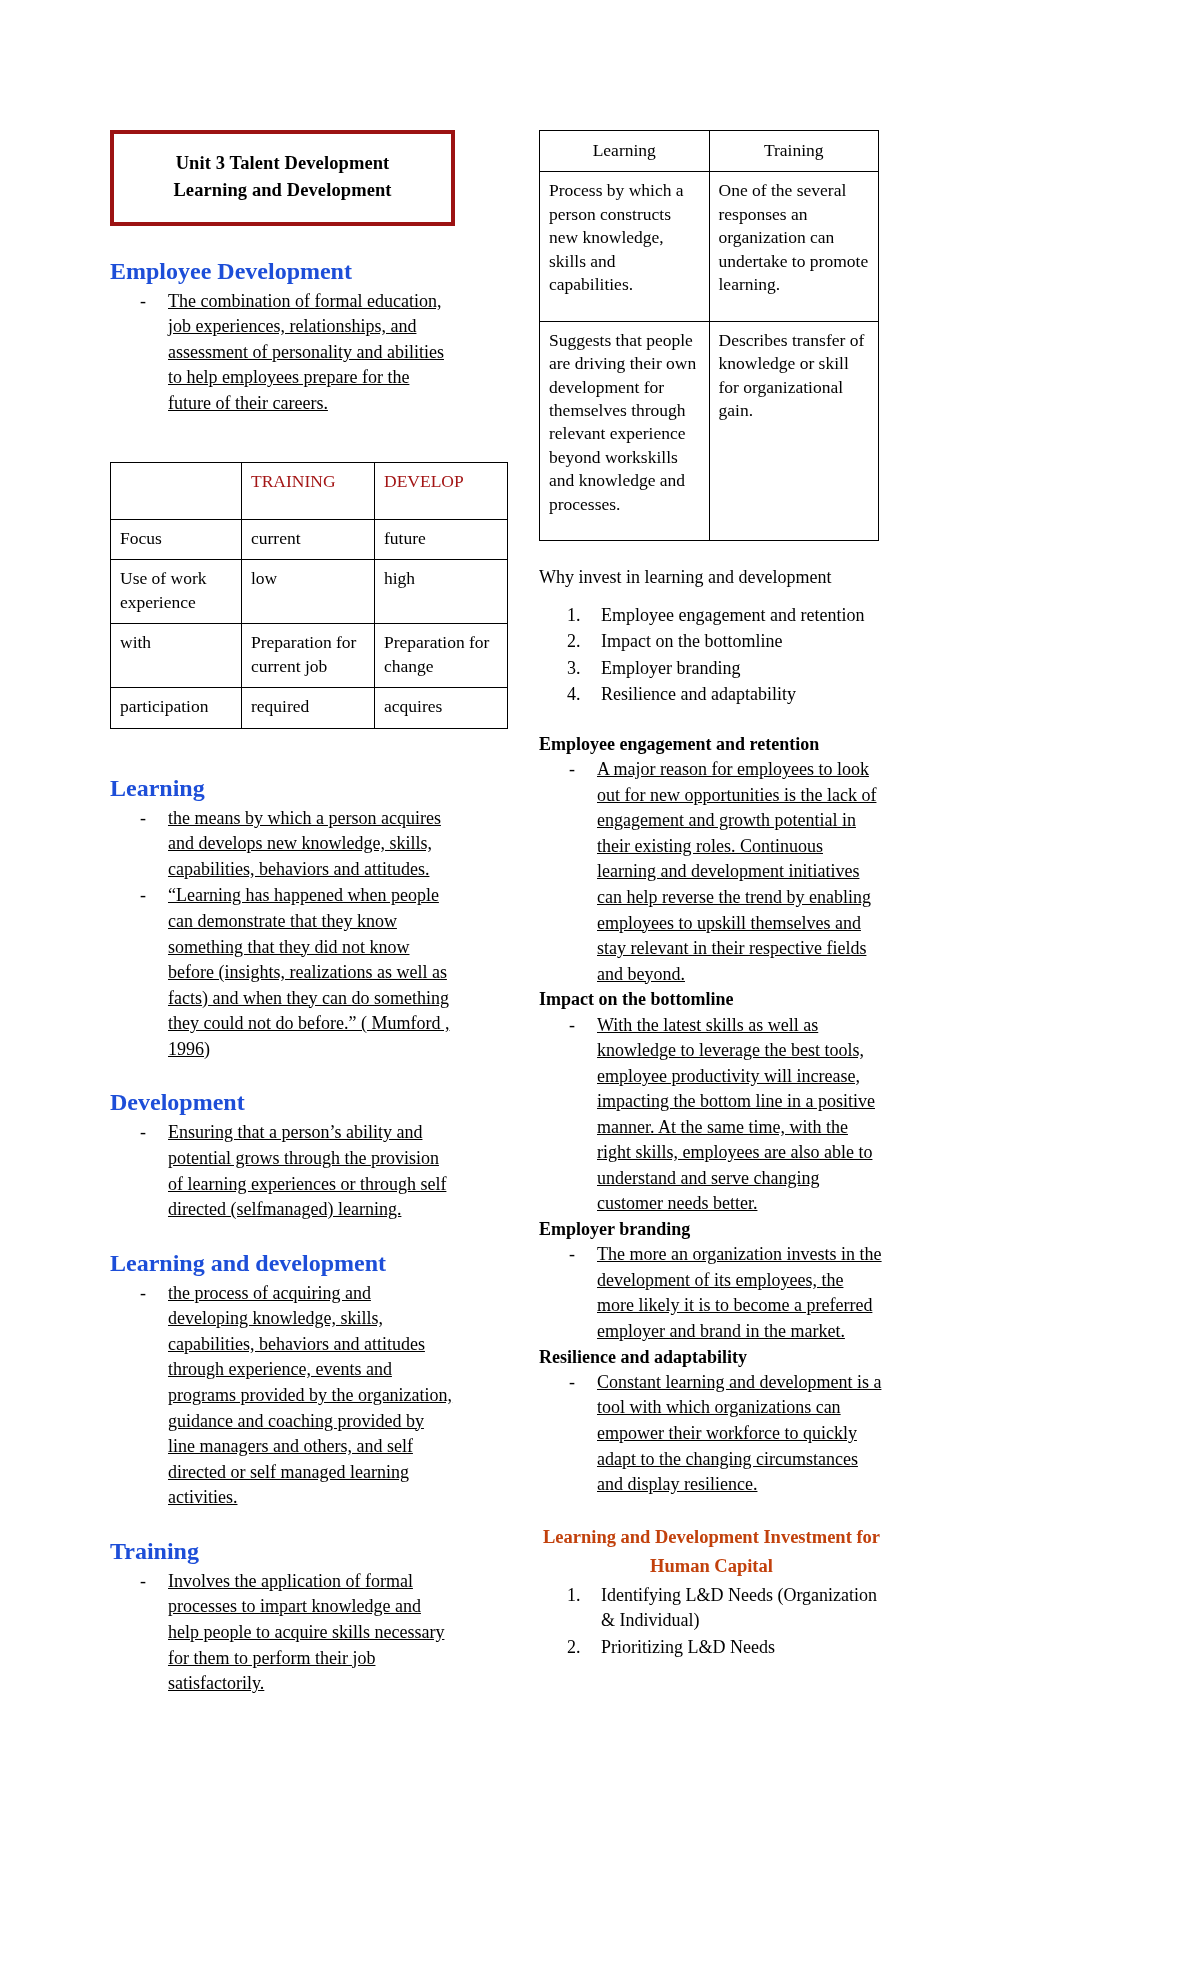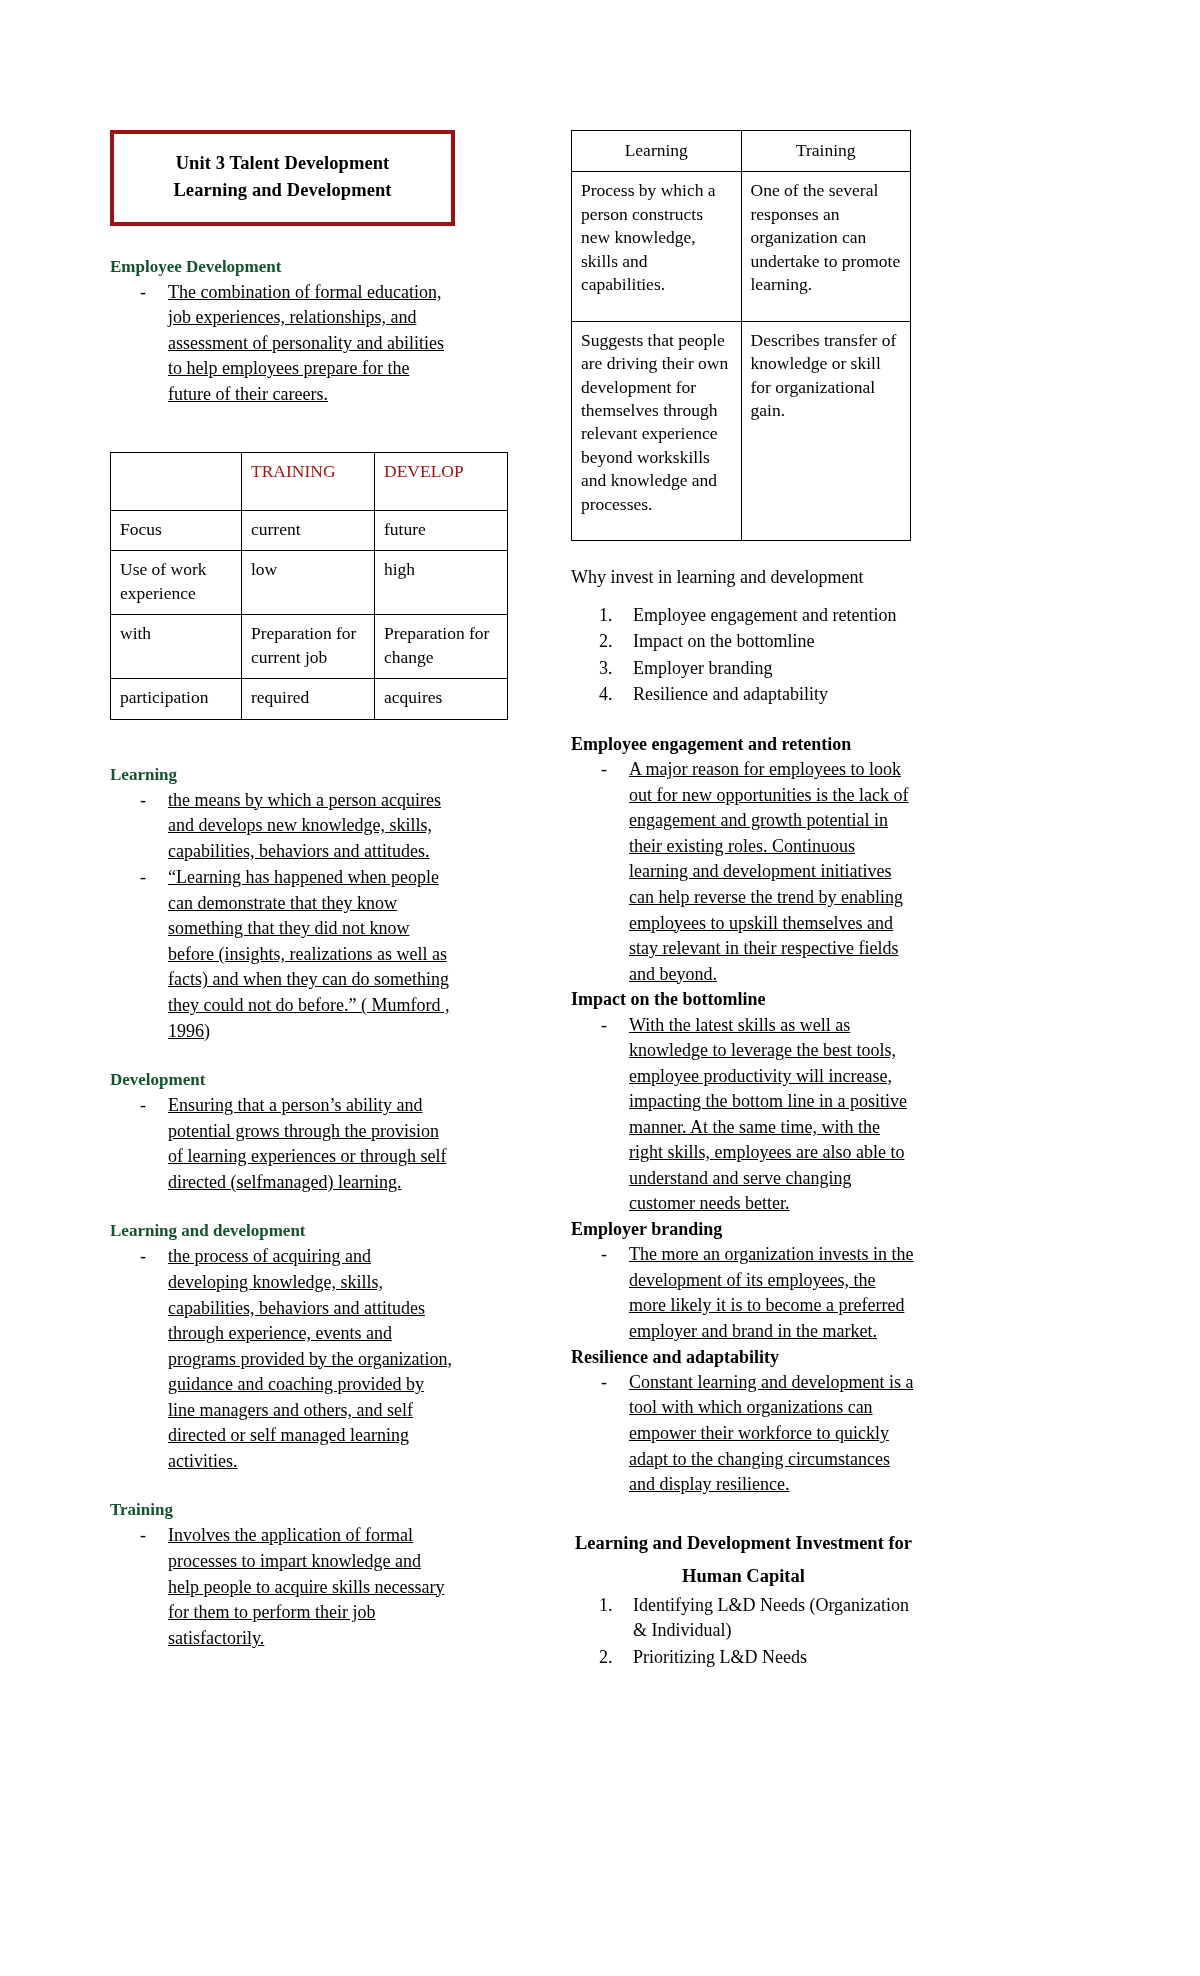--- a/index.html
+++ b/index.html
@@ -21,21 +21,21 @@
     height: 1976px;
     box-sizing: border-box;
     padding: 0;
   }
   .columns {
     position: absolute;
     left: 110px;
     top: 130px;
     width: 980px;
     display: flex;
-    gap: 72px;
+    gap: 40px;
     align-items: flex-start;
   }
   .col {
     width: 345px;
   }
   .col-right {
     width: 345px;
     margin-left: 44px;
   }
 
@@ -50,40 +50,40 @@
   .title-line {
     font-weight: bold;
     font-size: 18.5px;
     line-height: 1.45;
     color: #000000;
     letter-spacing: 0.1px;
   }
 
   
   h2.red-head {
-    color: #14532d;
-    font-size: 17px;
+    color: #1d4ed8;
+    font-size: 24px;
     font-weight: bold;
     margin: 0 0 2px 0;
     line-height: 1.3;
   }
   h3.black-head {
     color: #000000;
     font-size: 18px;
     font-weight: bold;
     margin: 0 0 1px 0;
     line-height: 1.3;
   }
   .red-head-center {
-    color: #000000;
+    color: #c2410c;
     font-size: 18.5px;
     font-weight: bold;
     text-align: center;
     line-height: 1.35;
-    margin: 8px 0 4px 0;
+    margin: 2px 0 4px 0;
   }
   .plain-line {
     font-size: 18px;
     line-height: 1.42;
     margin: 0 0 12px 0;
   }
 
   
   ul.dash {
     list-style: none;

